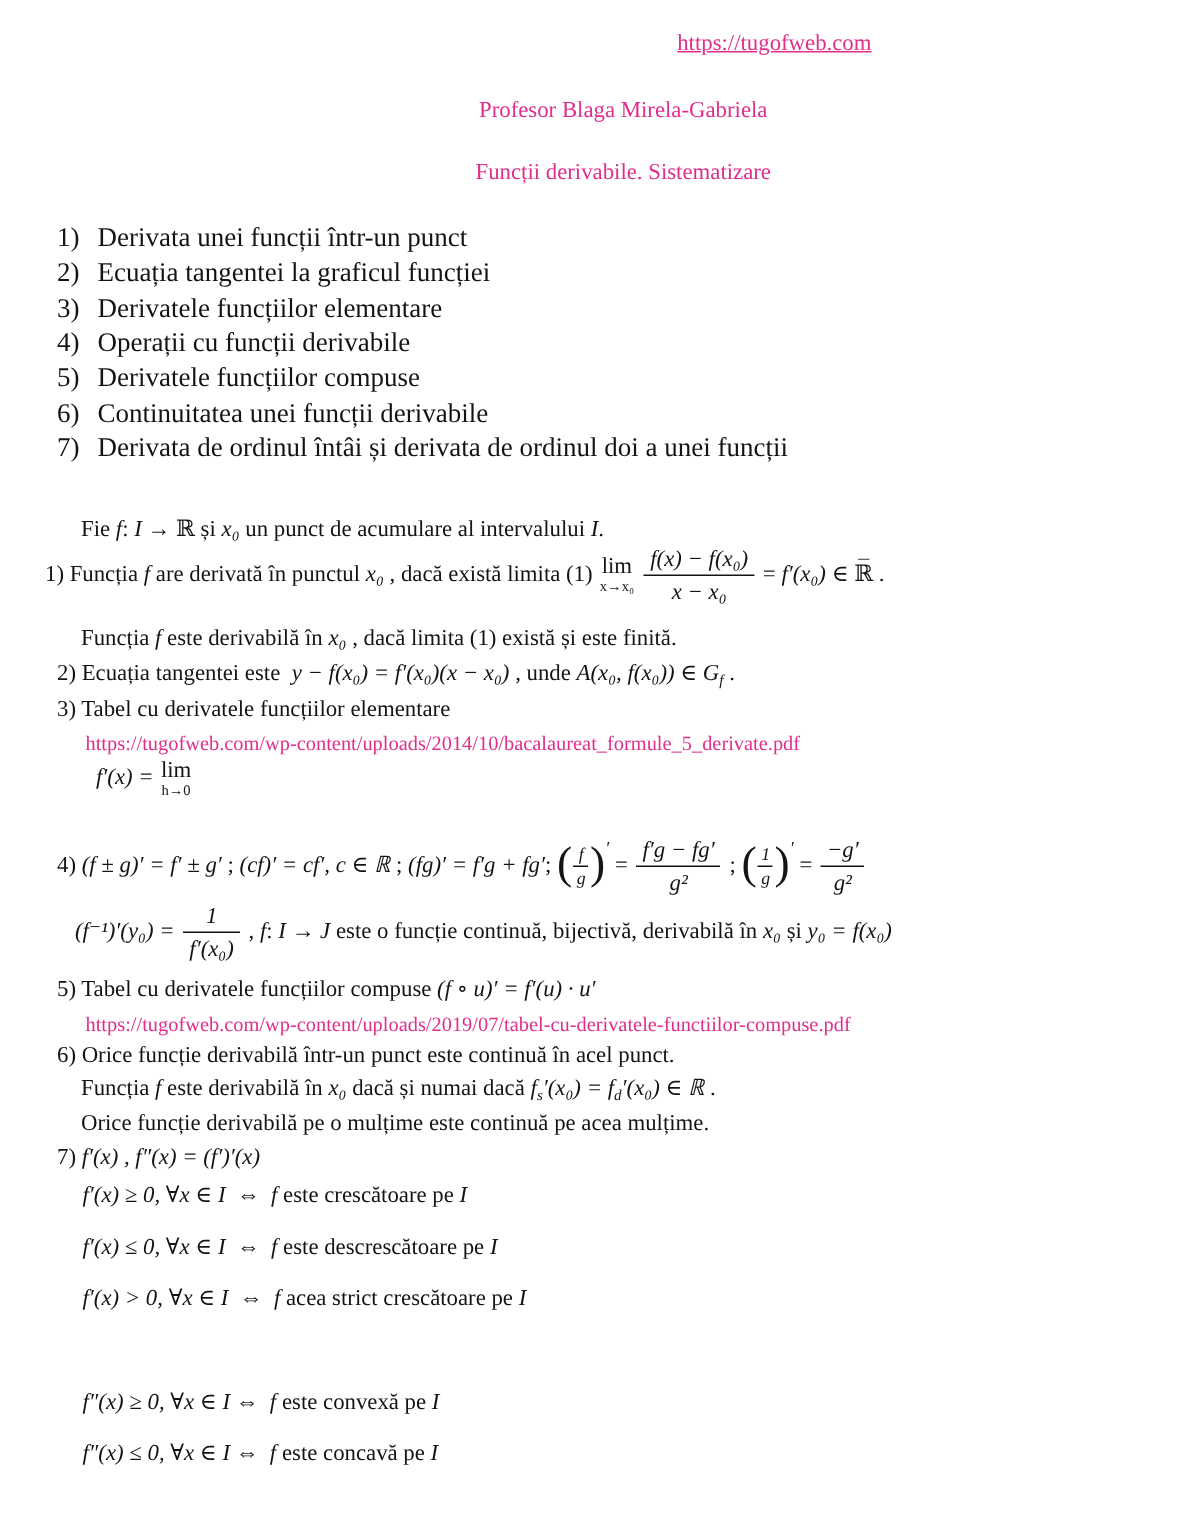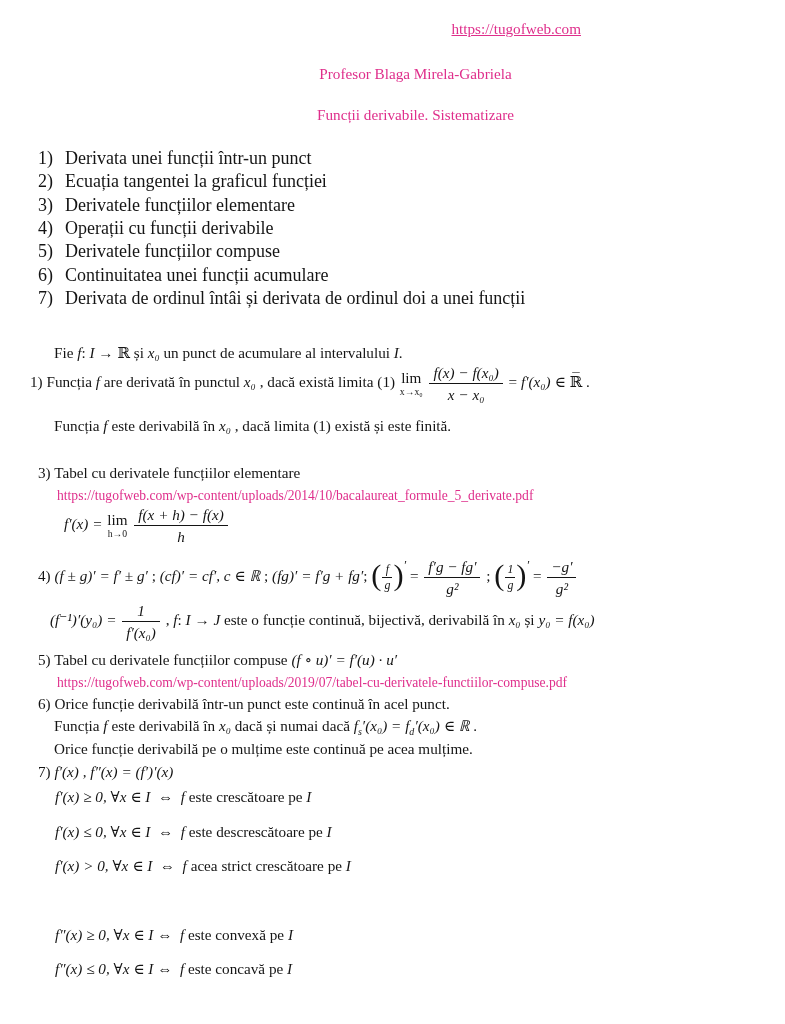--- a/index.html
+++ b/index.html
@@ -46,30 +46,31 @@
 
   <div class="line center pink" style="top:64px;">Profesor Blaga Mirela-Gabriela</div>
   <div class="line center pink" style="top:105px;">Funcții derivabile. Sistematizare</div>
 
   <div class="toc">
     <div class="toc-item"><span class="toc-num">1)</span><span>Derivata unei funcții într-un punct</span></div>
     <div class="toc-item"><span class="toc-num">2)</span><span>Ecuația tangentei la graficul funcției</span></div>
     <div class="toc-item"><span class="toc-num">3)</span><span>Derivatele funcțiilor elementare</span></div>
     <div class="toc-item"><span class="toc-num">4)</span><span>Operații cu funcții derivabile</span></div>
     <div class="toc-item"><span class="toc-num">5)</span><span>Derivatele funcțiilor compuse</span></div>
-    <div class="toc-item"><span class="toc-num">6)</span><span>Continuitatea unei funcții acumulare</span></div>
+    <div class="toc-item"><span class="toc-num">6)</span><span>Continuitatea unei funcții derivabile</span></div>
     <div class="toc-item"><span class="toc-num">7)</span><span>Derivata de ordinul întâi și derivata de ordinul doi a unei funcții</span></div>
   </div>
 
   <div class="line" style="top:343px; left:54px;"><span class="sg-t">Fie </span><span class="sg-m">f</span><span class="sg-t">: </span><span class="sg-m">I</span><span class="sg-t"> → ℝ și </span><span class="sg-m">x₀</span><span class="sg-t"> un punct de acumulare al intervalului </span><span class="sg-m">I</span><span class="sg-t">.</span></div>
   <div class="line" style="top:364px; left:30px;"><span class="sg-t">1) Funcția </span><span class="sg-m">f</span><span class="sg-t"> are derivată în punctul </span><span class="sg-m">x₀</span><span class="sg-t"> , dacă există limita (1) </span><span class="sg-lim"><span class="lt">lim</span><span class="lb">x→x₀</span></span><span class="sg-t"> </span><span class="sg-frac"><span class="fn">f(x) − f(x₀)</span><span class="fd">x − x₀</span></span><span class="sg-t"> = </span><span class="sg-m">f′(x₀)</span><span class="sg-t"> ∈ ℝ̅ .</span></div>
   <div class="line" style="top:416px; left:54px;"><span class="sg-t">Funcția </span><span class="sg-m">f</span><span class="sg-t"> este derivabilă în </span><span class="sg-m">x₀</span><span class="sg-t"> , dacă limita (1) există și este finită.</span></div>
+  <div class="line" style="top:439px; left:38px;"><span class="sg-t">2) Ecuația tangentei este  </span><span class="sg-m">y − f(x₀) = f′(x₀)(x − x₀)</span><span class="sg-t"> , unde </span><span class="sg-m">A(x₀, f(x₀)) ∈ G</span><span class="sg-sub">f</span><span class="sg-t"> .</span></div>
   <div class="line" style="top:463px; left:38px;"><span class="sg-t">3) Tabel cu derivatele funcțiilor elementare</span></div>
   <div class="line urlline" style="top:486px; left:57px;">https://tugofweb.com/wp-content/uploads/2014/10/bacalaureat_formule_5_derivate.pdf</div>
-  <div class="line" style="top:506px; left:64px;"><span class="sg-m">f′(x) = </span><span class="sg-lim"><span class="lt">lim</span><span class="lb">h→0</span></span><span class="sg-t"> </span><span class="sg-frac"><span class="fn">f(x + h) − f(x)</span><span class="fd">h</span></span></div>
+  <div class="line" style="top:506px; left:64px;"><span class="sg-m">f′(x) = </span><span class="sg-lim"><span class="lt">lim</span><span class="lb">h→0</span></span><span class="sg-t"> </span></div>
   <div class="line" style="top:556px; left:38px;"><span class="sg-t">4) </span><span class="sg-m">(f ± g)′ = f′ ± g′</span><span class="sg-t"> ; </span><span class="sg-m">(cf)′ = cf′, c ∈ ℝ</span><span class="sg-t"> ; </span><span class="sg-m">(fg)′ = f′g + fg′</span><span class="sg-t">; </span><span class="sg-bp">(</span><span class="sg-frac small"><span class="fn">f</span><span class="fd">g</span></span><span class="sg-bp">)</span><span class="sg-sup">′</span><span class="sg-t"> = </span><span class="sg-frac"><span class="fn">f′g − fg′</span><span class="fd">g²</span></span><span class="sg-t"> ; </span><span class="sg-bp">(</span><span class="sg-frac small"><span class="fn">1</span><span class="fd">g</span></span><span class="sg-bp">)</span><span class="sg-sup">′</span><span class="sg-t"> = </span><span class="sg-frac"><span class="fn">−g′</span><span class="fd">g²</span></span></div>
   <div class="line" style="top:602px; left:50px;"><span class="sg-m">(f⁻¹)′(y₀) = </span><span class="sg-frac"><span class="fn">1</span><span class="fd">f′(x₀)</span></span><span class="sg-t"> , </span><span class="sg-m">f</span><span class="sg-t">: </span><span class="sg-m">I</span><span class="sg-t"> → </span><span class="sg-m">J</span><span class="sg-t"> este o funcție continuă, bijectivă, derivabilă în </span><span class="sg-m">x₀</span><span class="sg-t"> și </span><span class="sg-m">y₀ = f(x₀)</span></div>
   <div class="line" style="top:650px; left:38px;"><span class="sg-t">5) Tabel cu derivatele funcțiilor compuse </span><span class="sg-m">(f ∘ u)′ = f′(u) · u′</span></div>
   <div class="line urlline" style="top:673px; left:57px;">https://tugofweb.com/wp-content/uploads/2019/07/tabel-cu-derivatele-functiilor-compuse.pdf</div>
   <div class="line" style="top:694px; left:38px;"><span class="sg-t">6) Orice funcție derivabilă într-un punct este continuă în acel punct.</span></div>
   <div class="line" style="top:716px; left:54px;"><span class="sg-t">Funcția </span><span class="sg-m">f</span><span class="sg-t"> este derivabilă în </span><span class="sg-m">x₀</span><span class="sg-t"> dacă și numai dacă </span><span class="sg-m">f</span><span class="sg-sub">s</span><span class="sg-m">′(x₀) = f</span><span class="sg-sub">d</span><span class="sg-m">′(x₀) ∈ ℝ</span><span class="sg-t"> .</span></div>
   <div class="line" style="top:739px; left:54px;"><span class="sg-t">Orice funcție derivabilă pe o mulțime este continuă pe acea mulțime.</span></div>
   <div class="line" style="top:762px; left:38px;"><span class="sg-t">7) </span><span class="sg-m">f′(x) , f″(x) = (f′)′(x)</span></div>
   <div class="line" style="top:787px; left:55px;"><span class="sg-m">f′(x) ≥ 0, ∀x ∈ I</span><span class="sg-t">  ⇔  </span><span class="sg-m">f</span><span class="sg-t"> este crescătoare pe </span><span class="sg-m">I</span></div>
   <div class="line" style="top:822px; left:55px;"><span class="sg-m">f′(x) ≤ 0, ∀x ∈ I</span><span class="sg-t">  ⇔  </span><span class="sg-m">f</span><span class="sg-t"> este descrescătoare pe </span><span class="sg-m">I</span></div>

